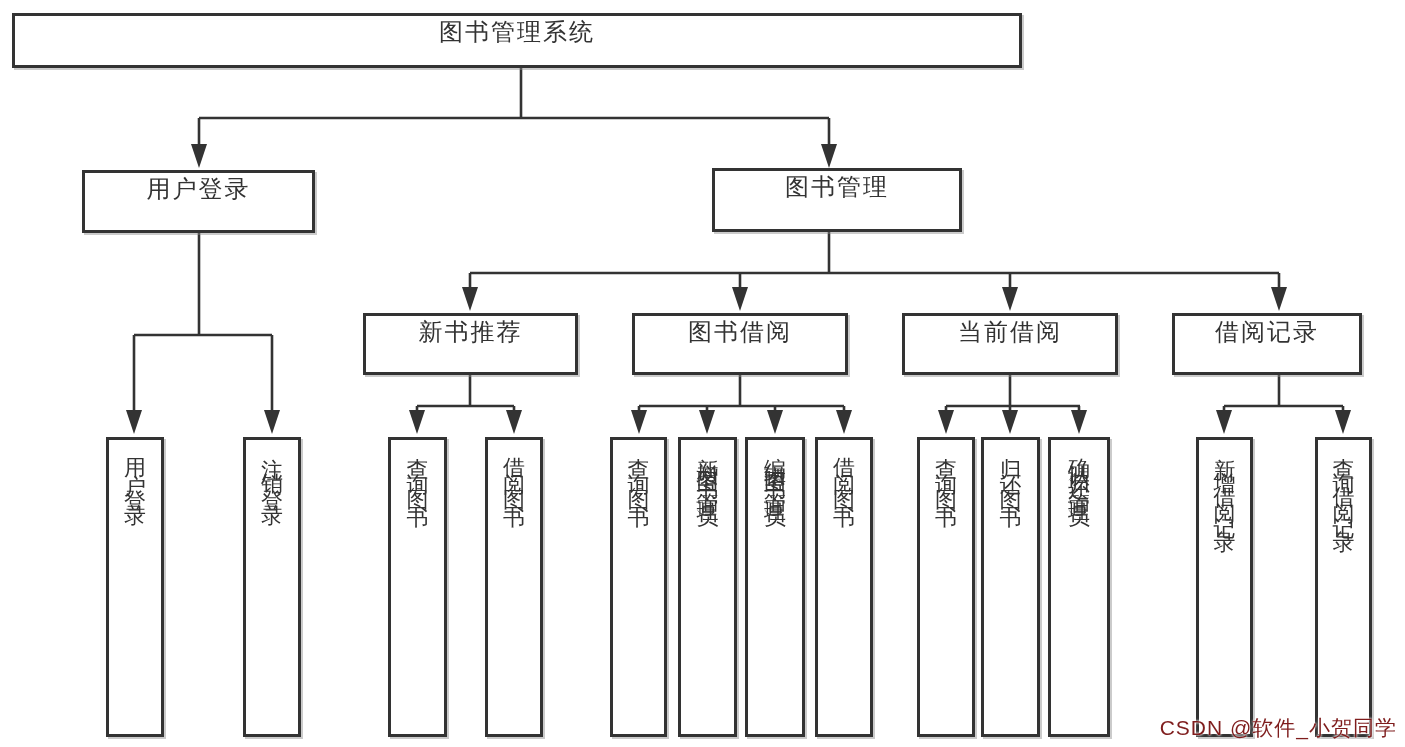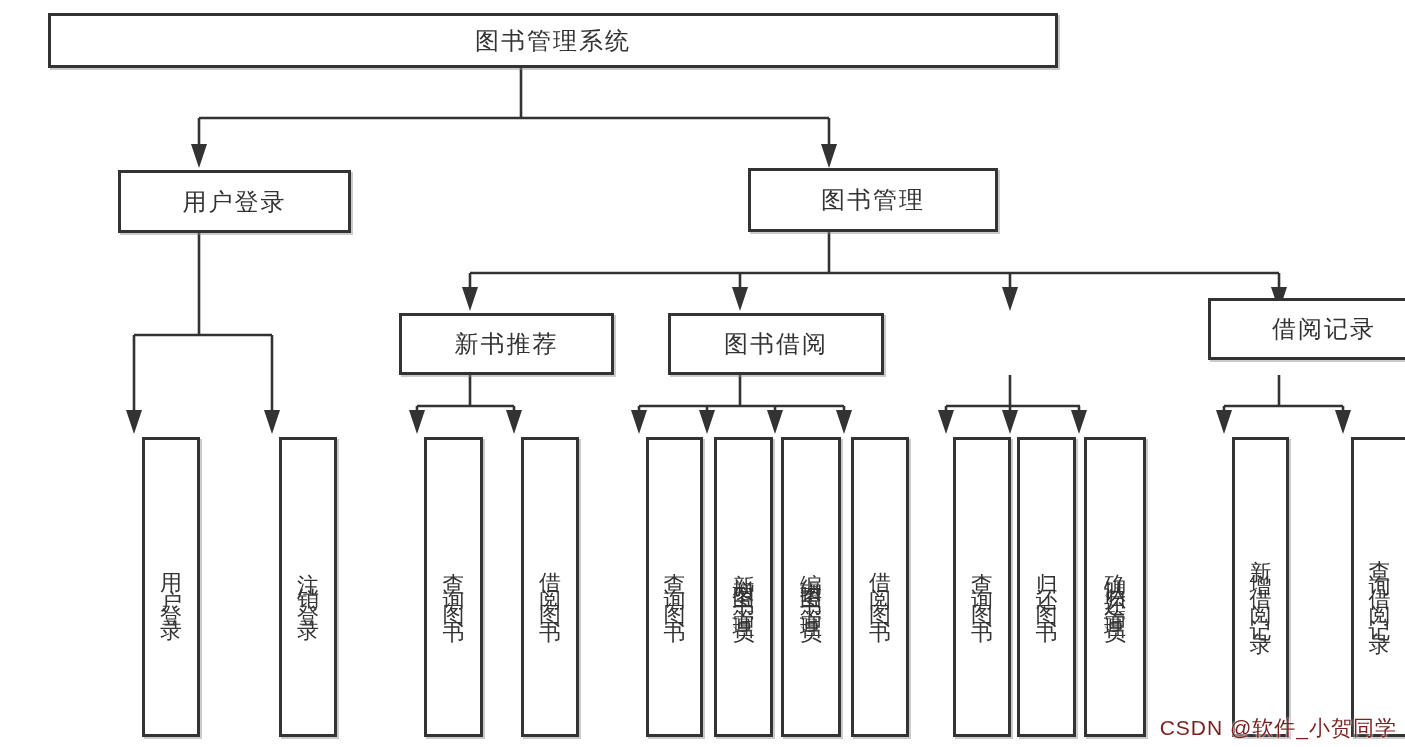--- a/index.html
+++ b/index.html
@@ -16,25 +16,23 @@
     left: 0; top: 0;
     width: 1405px; height: 747px;
     z-index: 1;
   }
   .node {
     position: absolute;
     background: #ffffff;
     border: 3px solid #333333;
     box-sizing: border-box;
     display: flex;
-    align-items: center;
     justify-content: center;
     z-index: 2;
     box-shadow: 2px 2px 0 rgba(140,140,140,0.45);
-    margin-left: 36px;
   }
   .h-label {
     font-size: 24px;
     color: #333333;
     letter-spacing: 2px;
     white-space: nowrap;
   }
   .leaf { top: 437px; height: 300px; }
   .v-label {
     writing-mode: vertical-rl;
@@ -142,21 +140,24 @@
   <div class="node" style="left:712px;top:168px;width:250px;height:64px">
     <span class="h-label">图书管理</span>
   </div>
 
   <div class="node" style="left:632px;top:313px;width:216px;height:62px">
     <span class="h-label">图书借阅</span>
   </div>
   <div class="node" style="left:363px;top:313px;width:215px;height:62px">
     <span class="h-label">新书推荐</span>
   </div>
-  <div class="node" style="left:1172px;top:298px;width:232px;height:62px">
+  <div class="node" style="left:902px;top:313px;width:216px;height:62px">
+    <span class="h-label">当前借阅</span>
+  </div>
+  <div class="node" style="left:1172px;top:313px;width:190px;height:62px">
     <span class="h-label">借阅记录</span>
   </div>
 
   <div class="node leaf" style="left:106px;width:58px">
     <span class="v-label" style="letter-spacing: 16px;">用户登录</span>
   </div>
   <div class="node leaf" style="left:243px;width:58px">
     <span class="v-label" style="letter-spacing: 16px;">注销登录</span>
   </div>
   <div class="node leaf" style="left:388px;width:59px">

